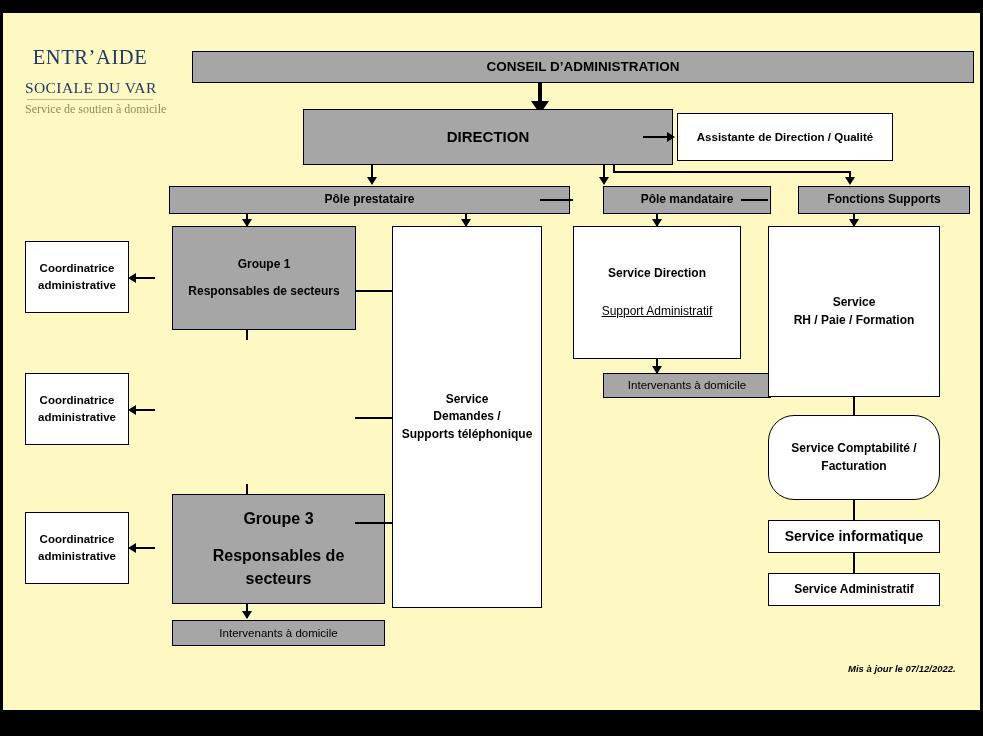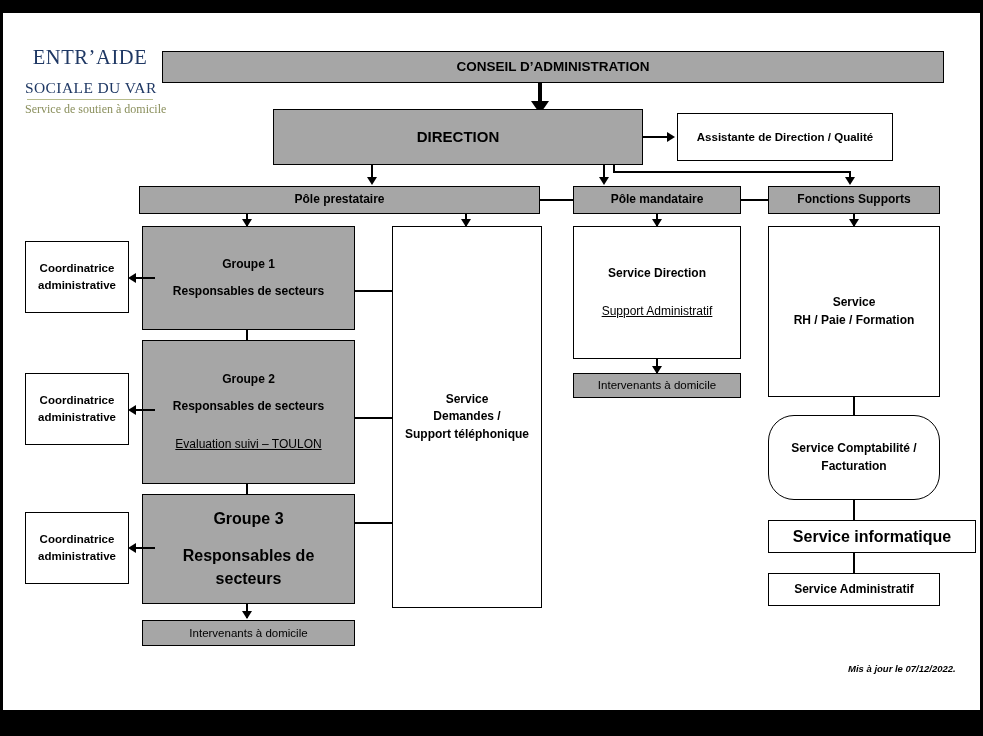--- a/index.html
+++ b/index.html
@@ -14,21 +14,21 @@
     overflow: hidden;
   }
 
   
   #slide {
     position: absolute;
     left: 3px;
     top: 13px;
     width: 977px;
     height: 697px;
-    background: #ffffff;
+    background: #fef9c3;
     overflow: hidden;
   }
   #canvas {
     position: absolute;
     left: 0;
     top: 0;
     width: 977px;
     height: 697px;
   }
 
@@ -74,21 +74,21 @@
     box-sizing: border-box;
     border: 1.4px solid #000000;
     display: flex;
     align-items: center;
     justify-content: center;
     text-align: center;
     color: #000000;
     line-height: 1.45;
   }
   .node .txt { display: block; width: 100%; padding: 0 6px; }
-  .fill-gray { background: #a6a6a6; }
+  .fill-gray { background: #a6a6a6; margin-left: 30px; }
   .fill-white { background: #ffffff; }
   .bold { font-weight: bold; }
   .reg { font-weight: normal; }
   .ul { text-decoration: underline; }
   .gap { display: block; height: 0.85em; }
 
   
   .ln {
     position: absolute;
     background: #000000;
@@ -198,21 +198,21 @@
 
     <div class="ln ln-v" style="left:462px; top:201px; height:12px;"></div>
     <div class="arw arw-down" style="left:458px; top:206px;"></div>
 
     <div class="ln ln-v" style="left:653px; top:201px; height:12px;"></div>
     <div class="arw arw-down" style="left:649px; top:206px;"></div>
 
     <div class="ln ln-v" style="left:850px; top:201px; height:12px;"></div>
     <div class="arw arw-down" style="left:846px; top:206px;"></div>
 
-    <div class="node fill-gray" style="left:139px; top:213px; width:213px; height:104px; font-size:12px;">
+    <div class="node fill-gray" style="left:139px; top:213px; width:184px; height:104px; font-size:12px;">
       <span class="txt">
         <span class="bold">Groupe 1</span>
         <span class="gap"></span>
         <span class="bold">Responsables de secteurs</span>
       </span>
     </div>
 
     <div class="ln ln-h" style="left:130px; top:264px; width:22px;"></div>
     <div class="arw arw-left" style="left:125px; top:260px;"></div>
 
@@ -220,30 +220,20 @@
       <span class="txt">
         <span>Coordinatrice</span><br>
         <span>administrative</span>
       </span>
     </div>
 
     <div class="ln ln-h" style="left:352px; top:277px; width:39px;"></div>
 
     <div class="ln ln-v" style="left:243px; top:317px; height:10px;"></div>
 
-    <div class="node fill-gray" style="left:139px; top:327px; width:213px; height:144px; font-size:12px;">
-      <span class="txt">
-        <span class="bold">Groupe 2</span>
-        <span class="gap"></span>
-        <span class="bold">Responsables de secteurs</span>
-        <span class="gap"></span>
-        <span class="gap"></span>
-        <span class="reg ul">Evaluation suivi – TOULON</span>
-      </span>
-    </div>
 
     <div class="ln ln-h" style="left:130px; top:396px; width:22px;"></div>
     <div class="arw arw-left" style="left:125px; top:392px;"></div>
 
     <div class="node fill-white bold" style="left:22px; top:360px; width:104px; height:72px; font-size:11.5px;">
       <span class="txt">
         <span>Coordinatrice</span><br>
         <span>administrative</span>
       </span>
     </div>
@@ -276,21 +266,21 @@
     <div class="arw arw-down" style="left:239px; top:598px;"></div>
 
     <div class="node fill-gray reg" style="left:139px; top:607px; width:213px; height:26px; font-size:11.5px;">
       <span class="txt">Intervenants à domicile</span>
     </div>
 
     <div class="node fill-white bold" style="left:389px; top:213px; width:150px; height:382px; font-size:12px;">
       <span class="txt">
         <span>Service</span><br>
         <span>Demandes /</span><br>
-        <span>Support téléphonique</span>
+        <span>Supports téléphonique</span>
       </span>
     </div>
 
     <div class="node fill-white" style="left:570px; top:213px; width:168px; height:133px; font-size:12px;">
       <span class="txt">
         <span class="bold">Service Direction</span>
         <span class="gap"></span>
         <span class="gap"></span>
         <span class="reg ul">Support Administratif</span>
       </span>
@@ -314,21 +304,21 @@
 
     <div class="node fill-white bold" style="left:765px; top:402px; width:172px; height:85px; font-size:12px;border-radius:26px;">
       <span class="txt">
         <span>Service Comptabilité /</span><br>
         <span>Facturation</span>
       </span>
     </div>
 
     <div class="ln ln-v" style="left:850px; top:487px; height:20px;"></div>
 
-    <div class="node fill-white bold" style="left:765px; top:507px; width:208px; height:33px; font-size:16px;">
+    <div class="node fill-white bold" style="left:765px; top:507px; width:172px; height:33px; font-size:14px;">
       <span class="txt">Service informatique</span>
     </div>
 
     <div class="ln ln-v" style="left:850px; top:540px; height:20px;"></div>
 
     <div class="node fill-white bold" style="left:765px; top:560px; width:172px; height:33px; font-size:12px;justify-content:center;">
       <span class="txt">Service Administratif</span>
     </div>
 
     <div id="footer-date">Mis à jour le 07/12/2022.</div>

